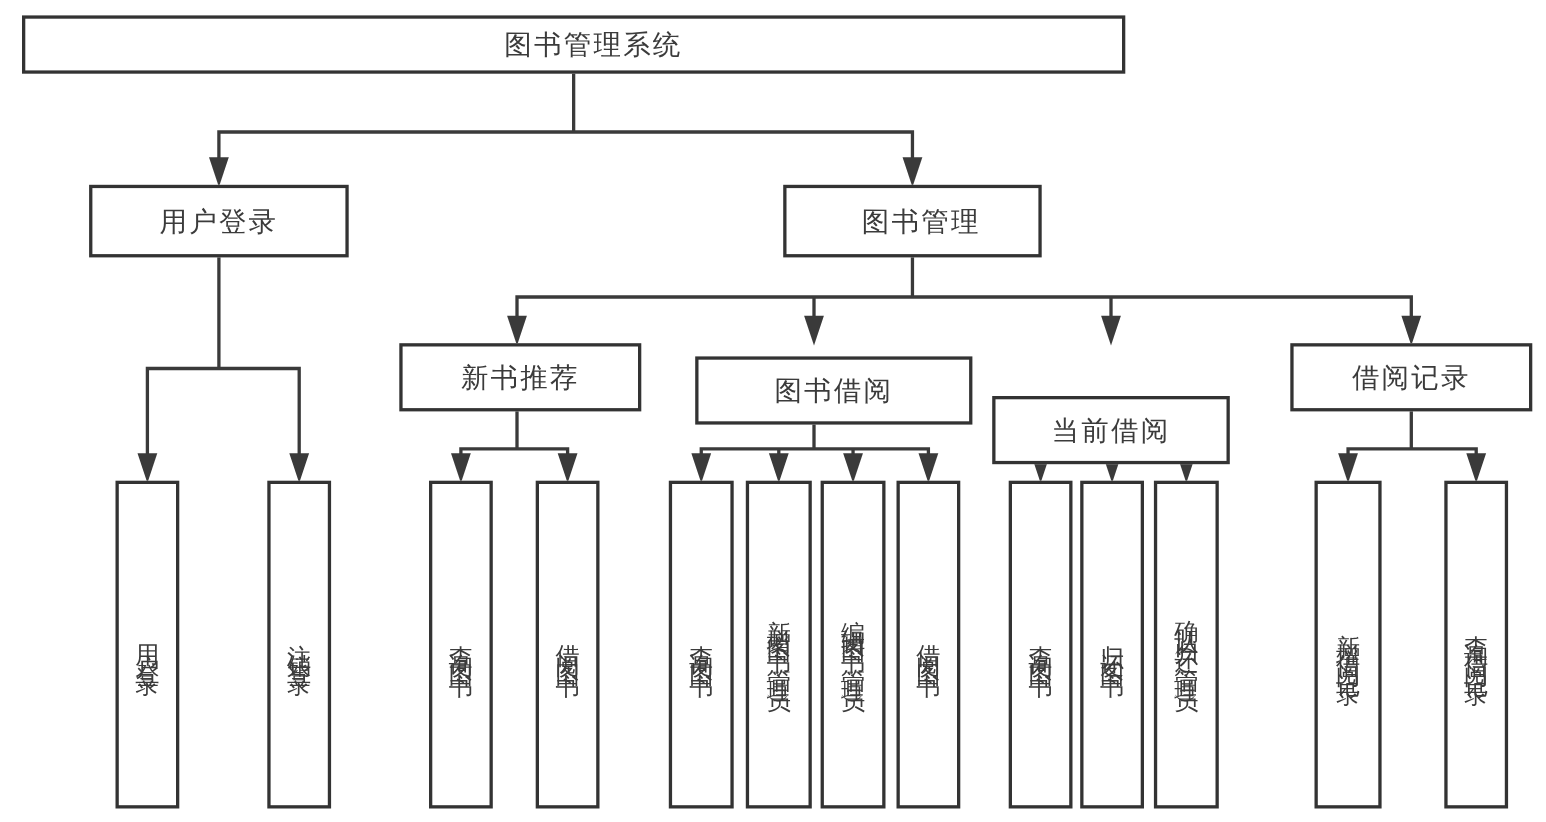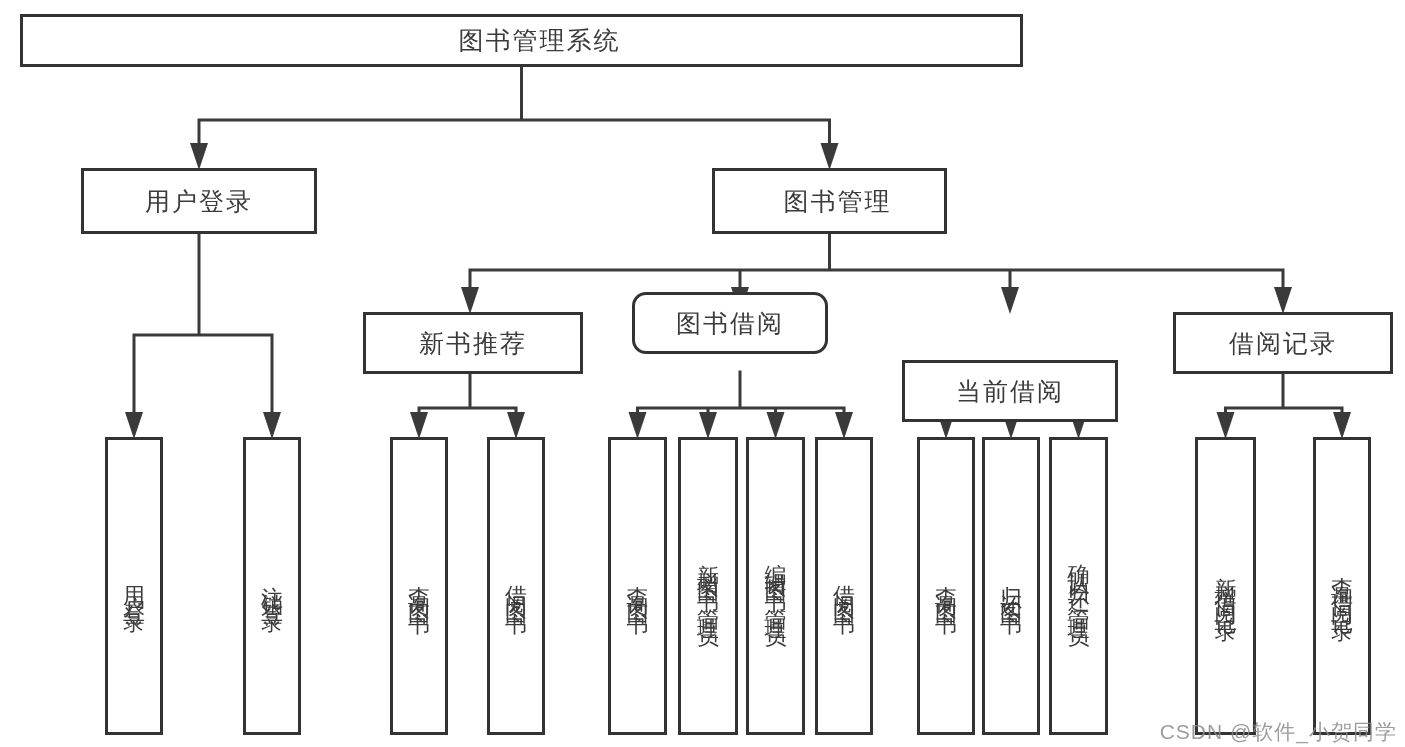--- a/index.html
+++ b/index.html
@@ -79,31 +79,30 @@
       <polygon points="1002,412 1020,412 1011,439" fill="#3a3a3a"></polygon>
       <polygon points="1069.5,412 1087.5,412 1078.5,439" fill="#3a3a3a"></polygon>
       <polygon points="1216.5,412 1234.5,412 1225.5,439" fill="#3a3a3a"></polygon>
       <polygon points="1333,412 1351,412 1342,439" fill="#3a3a3a"></polygon>
     </svg>
   <div id="nodes">
       <div class="node" style="left: 20px; top: 14px; width: 1003px; height: 53px; padding-left: 36px;">图书管理系统</div>
       <div class="node" style="left: 81px; top: 168px; width: 236px; height: 66px;">用户登录</div>
       <div class="node" style="left: 712px; top: 168px; width: 235px; height: 66px; padding-left: 16px;">图书管理</div>
       <div class="node" style="left: 363px; top: 312px; width: 220px; height: 62px;">新书推荐</div>
-      <div class="node" style="left: 632px; top: 292px; width: 196px; height: 62px; border-radius: 14px;">图书借阅</div>
+      <div class="node" style="left: 632px; top: 324px; width: 252px; height: 62px;">图书借阅</div>
       <div class="node" style="left: 902px; top: 312px; width: 216px; height: 62px; margin-top: 48px;">当前借阅</div>
       <div class="node" style="left: 1173px; top: 312px; width: 220px; height: 62px;">借阅记录</div>
       <div class="node v" style="left: 105px; top: 437px; width: 58px; height: 298px;">用户登录</div>
       <div class="node v" style="left: 243px; top: 437px; width: 58px; height: 298px;">注销登录</div>
       <div class="node v" style="left: 390px; top: 437px; width: 58px; height: 298px;">查询图书</div>
       <div class="node v" style="left: 487px; top: 437px; width: 58px; height: 298px;">借阅图书</div>
       <div class="node v" style="left: 608px; top: 437px; width: 59px; height: 298px;">查询图书</div>
       <div class="node v" style="left: 678px; top: 437px; width: 60px; height: 298px;">新增图书（管理员）</div>
       <div class="node v" style="left: 746px; top: 437px; width: 59px; height: 298px;">编辑图书（管理员）</div>
       <div class="node v" style="left: 815px; top: 437px; width: 58px; height: 298px;">借阅图书</div>
       <div class="node v" style="left: 917px; top: 437px; width: 58px; height: 298px;">查询图书</div>
       <div class="node v" style="left: 982px; top: 437px; width: 58px; height: 298px;">归还图书</div>
       <div class="node v" style="left: 1049px; top: 437px; width: 59px; height: 298px;">确认归还（管理员）</div>
       <div class="node v" style="left: 1195px; top: 437px; width: 61px; height: 298px;">新增借阅记录</div>
       <div class="node v" style="left: 1313px; top: 437px; width: 58px; height: 298px;">查询借阅记录</div>
     </div>
-  <div class="watermark">CSDN @软件_小贺同学</div>
 </div>
 
 </body></html>

